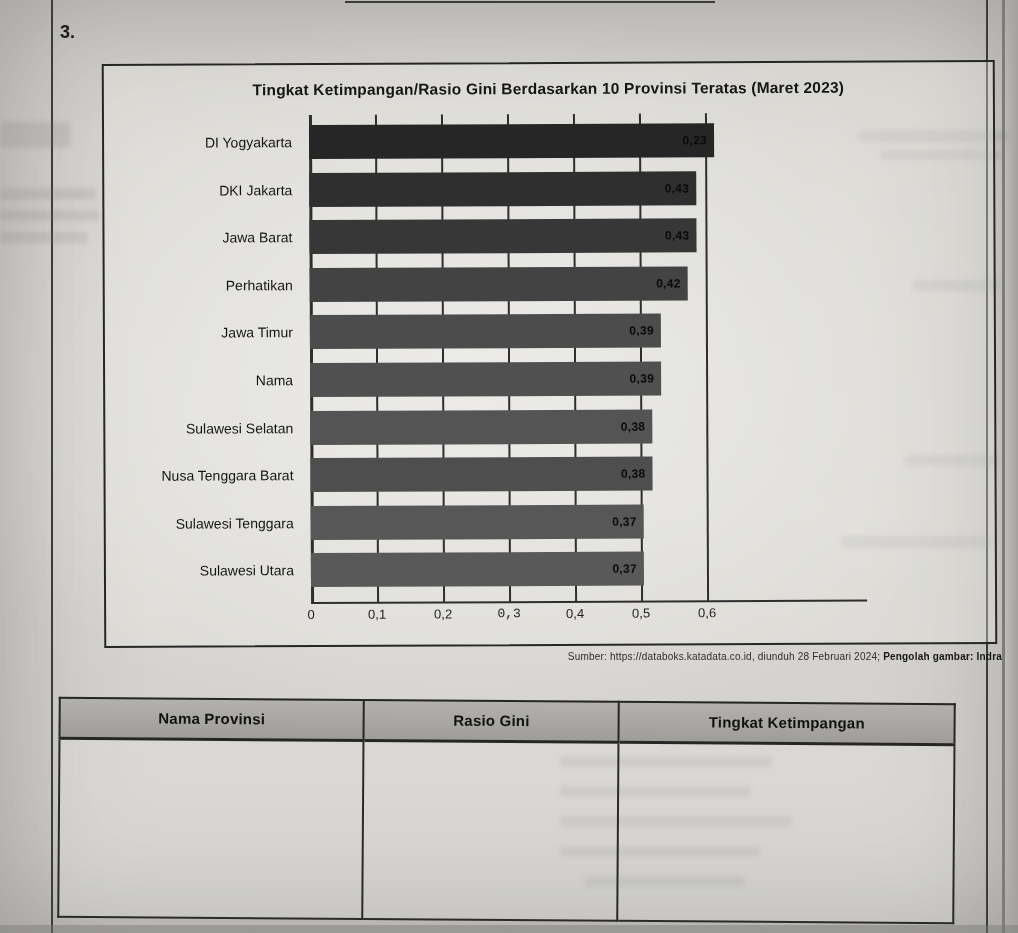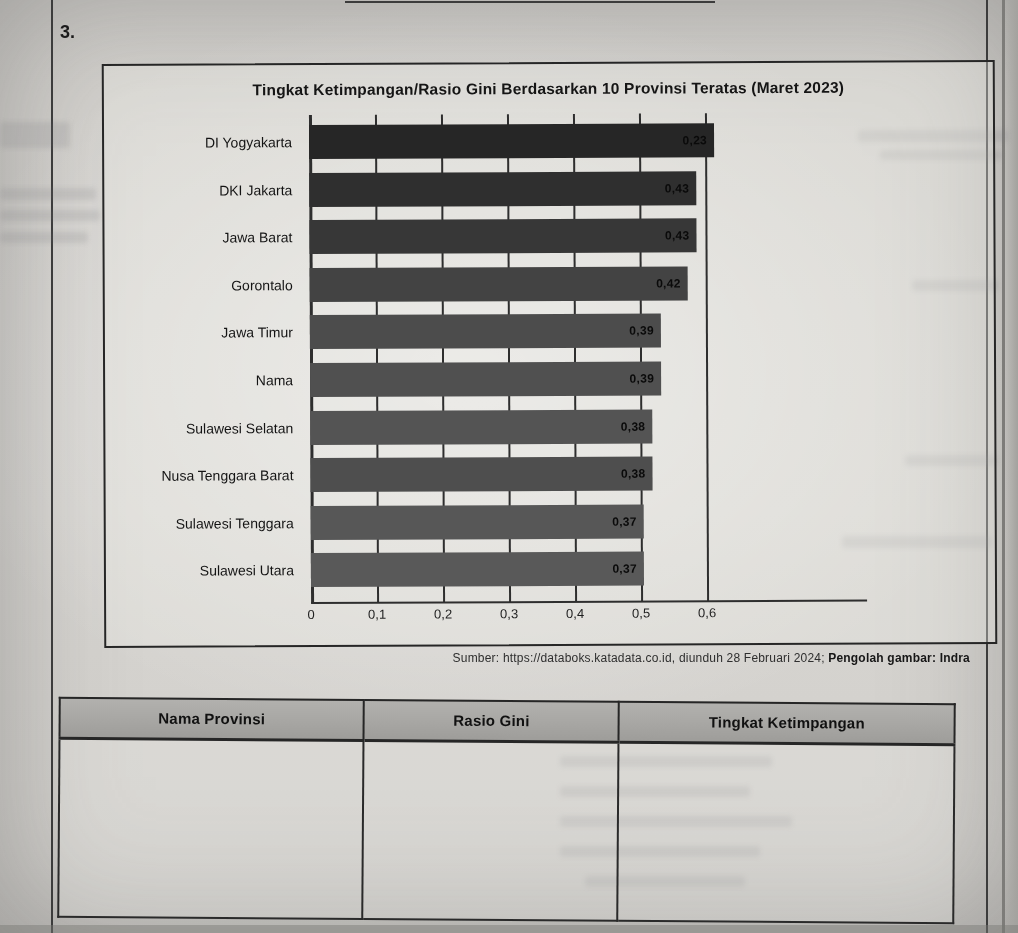--- a/index.html
+++ b/index.html
@@ -41,21 +41,21 @@
   .axis-x { position:absolute; left:205px; bottom:-1px; width:556px; height:2.5px; background:#2e2e2e; z-index:3; }
   .bar-row { position:absolute; left:0; height:34px; width:100%; z-index:2; display:flex; align-items:center; }
   .cat-label { position:absolute; right:calc(100% - 197px); width:197px; text-align:right;
     font-size:14px; color:#141414; padding-right:9px; white-space:nowrap; }
   .bar { position:absolute; left:205px; height:34px; display:flex; align-items:center;
     justify-content:flex-end; padding-right:7px; }
   .bar-val { font-size:12px; font-weight:bold; color:#0a0a0a; letter-spacing:0.3px; }
   .ticks { position:absolute; left:0; top:542px; width:100%; height:20px; }
   .tick { position:absolute; transform:translateX(-50%); font-size:13px; color:#1f1f1f; }
 
-  .source-line { position:absolute; right:48px; top:651px; font-size:12px; color:#2e2e2e; letter-spacing:0.2px; }
+  .source-line { position:absolute; right:16px; top:651px; font-size:10px; color:#2e2e2e; letter-spacing:0.2px; }
   .source-line b { color:#161616; }
 
   .instruction { position:absolute; left:84px; top:671px; font-size:16.5px; font-weight:bold; letter-spacing:0.2px; }
 
   
   .fill-table { position:absolute; left:58px; top:700px; width:897px; height:221px;
     border-collapse:collapse; transform:rotate(0.4deg); }
   .fill-table th {
     background:linear-gradient(180deg,#b2b1ae 0%, #9e9d9a 100%);
     border:2.5px solid #262626; border-bottom-width:3px;
@@ -116,21 +116,21 @@
             <span class="bar-val">0,43</span>
           </div>
         </div>
         <div class="bar-row" style="top: 105.2px;">
           <span class="cat-label">Jawa Barat</span>
           <div class="bar" style="width: 387px; background: rgb(55, 55, 55);">
             <span class="bar-val">0,43</span>
           </div>
         </div>
         <div class="bar-row" style="top: 152.8px;">
-          <span class="cat-label">Gorontalo</span>
+          <span class="cat-label">Perhatikan</span>
           <div class="bar" style="width: 378px; background: rgb(67, 67, 67);">
             <span class="bar-val">0,42</span>
           </div>
         </div>
         <div class="bar-row" style="top: 200.4px;">
           <span class="cat-label">Jawa Timur</span>
           <div class="bar" style="width: 351px; background: rgb(76, 76, 76);">
             <span class="bar-val">0,39</span>
           </div>
         </div>
@@ -162,21 +162,21 @@
           <span class="cat-label">Sulawesi Utara</span>
           <div class="bar" style="width: 333px; background: rgb(89, 89, 89);">
             <span class="bar-val">0,37</span>
           </div>
         </div>
       </div>
     <div class="ticks" id="ticks">
         <span class="tick" style="left: 205px;">0</span>
         <span class="tick" style="left: 271px;">0,1</span>
         <span class="tick" style="left: 337px;">0,2</span>
-        <span class="tick" style="left: 403px;">0,3</span>
+        <span class="tick" style="left: 403px; font-family: Liberation Mono, monospace;">0,3</span>
         <span class="tick" style="left: 469px;">0,4</span>
         <span class="tick" style="left: 535px;">0,5</span>
         <span class="tick" style="left: 601px;">0,6</span>
       </div>
   </div>
 
   <div class="source-line">
     <span>Sumber: https://databoks.katadata.co.id, diunduh 28 Februari 2024; </span><b>Pengolah gambar: Indra</b>
   </div>
 

